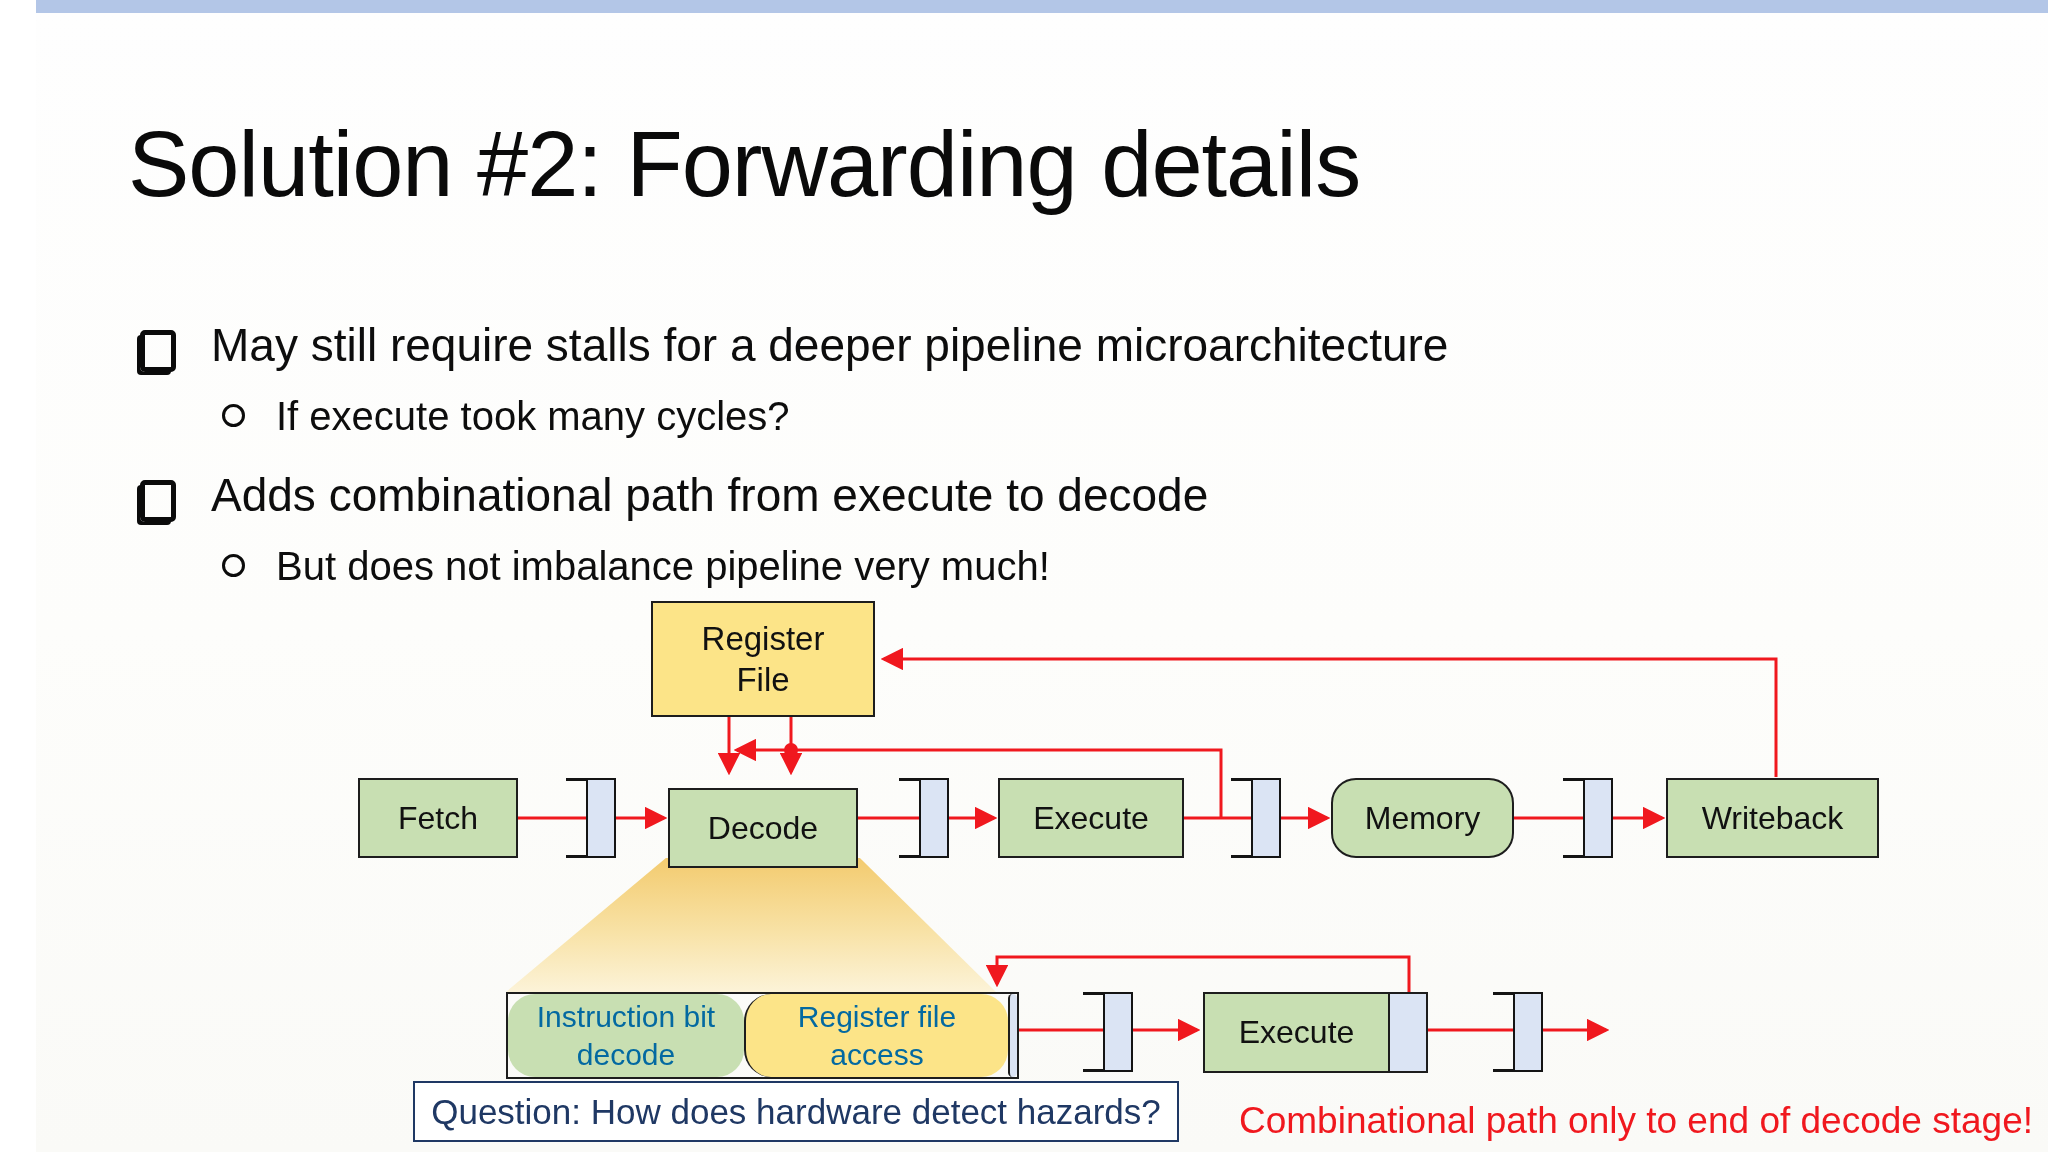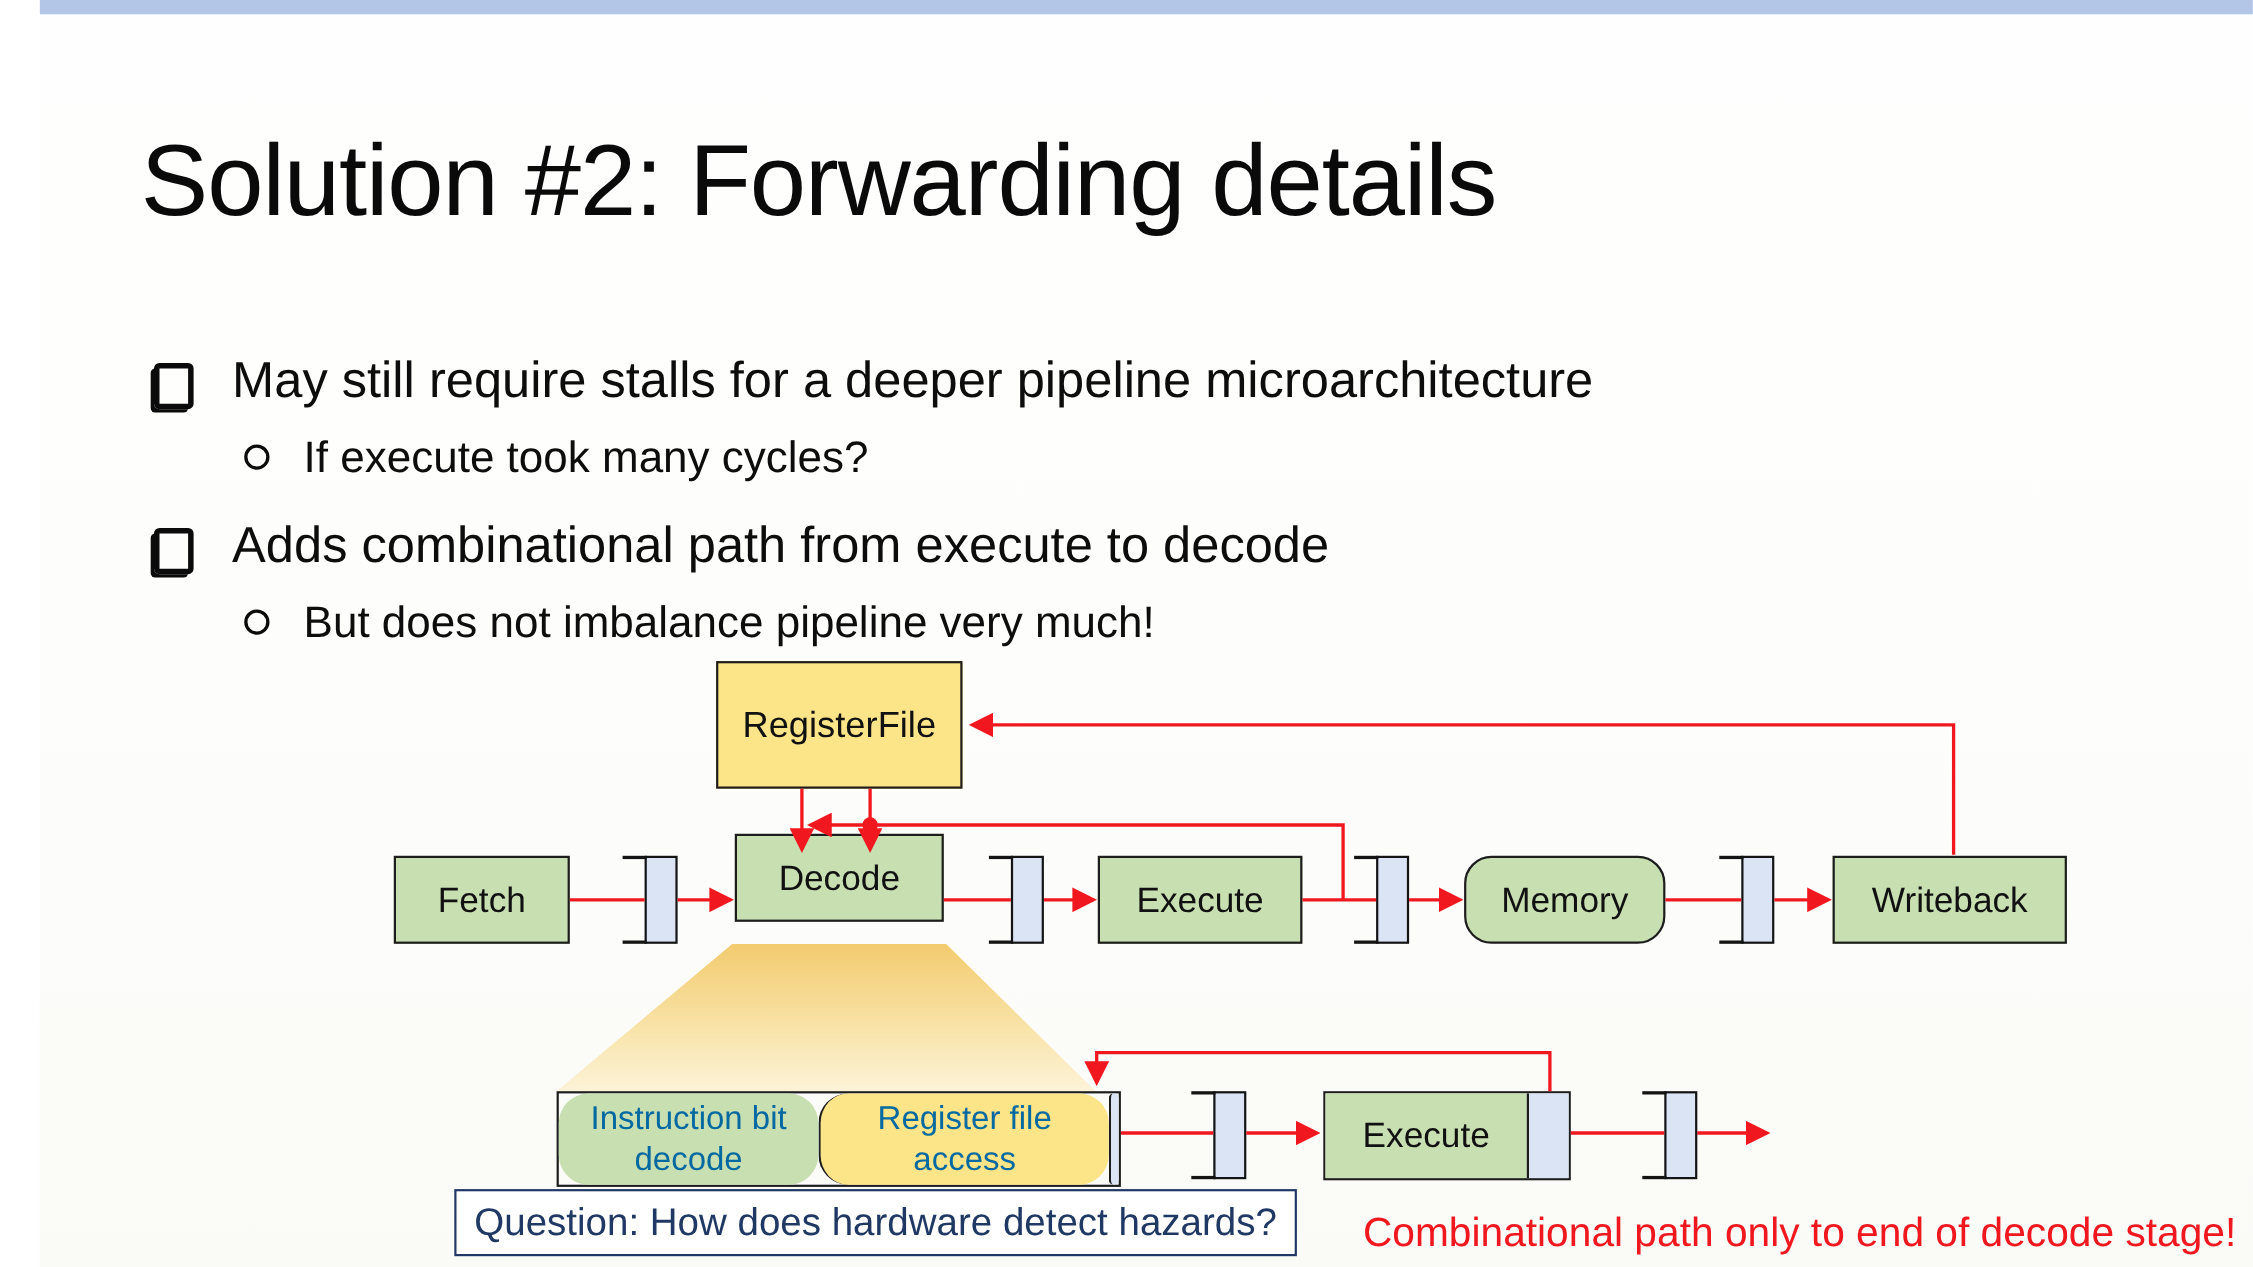--- a/index.html
+++ b/index.html
@@ -14,21 +14,21 @@
   .bullet-square{position:absolute;width:26px;height:32px;border:5px solid #0b0b0b;border-radius:5px;box-shadow:-4px 4px 0 -1px #0b0b0b;background:transparent;}
   .bullet-text{position:absolute;font-size:46px;line-height:1.2;white-space:nowrap;color:#0d0d0d;}
   .sub-circle{position:absolute;width:17px;height:17px;border:3px solid #0b0b0b;border-radius:50%;background:transparent;}
   .sub-text{position:absolute;font-size:40px;line-height:1.2;white-space:nowrap;color:#0d0d0d;}
 
   .box{position:absolute;box-sizing:border-box;border:2px solid #1d1d1d;display:flex;align-items:center;justify-content:center;font-size:32px;color:#111;}
   .green{background:#c8dfb2;}
   .yellow{background:#fce488;}
   .bluefill{background:#dbe4f4;}
 
-  .rf{flex-direction:row;line-height:1.25;font-size:33px;}
+  .rf{flex-direction:column;line-height:1.25;font-size:33px;}
 
   .reg{position:absolute;box-sizing:border-box;width:30px;height:80px;background:#dbe4f4;border:2px solid #141414;}
   .reg::before,.reg::after{content:"";position:absolute;left:-22px;width:22px;height:3px;background:#141414;}
   .reg::before{top:-2px;}
   .reg::after{bottom:-2px;}
 
   .cone{position:absolute;left:470px;top:858px;width:495px;height:134px;
     background:linear-gradient(180deg,#f3cb6f 0%,#f8e2a6 55%,#fcf3d8 100%);
     clip-path:polygon(32.3% 0,71.5% 0,99% 100%,0 100%);}
 
@@ -67,21 +67,21 @@
   <div class="cone"></div>
 
   <div class="box yellow rf" style="left:615px;top:601px;width:224px;height:116px;">
     <span>Register</span>
     <span>File</span>
   </div>
 
   <div class="box green" style="left:322px;top:778px;width:160px;height:80px;">
       <span>Fetch</span>
     </div>
-  <div class="box green" style="left:632px;top:758px;width:190px;height:80px;">
+  <div class="box green" style="left:632px;top:788px;width:190px;height:80px;">
       <span>Decode</span>
     </div>
   <div class="box green" style="left:962px;top:778px;width:186px;height:80px;">
       <span>Execute</span>
     </div>
   <div class="box green" style="left:1295px;top:778px;width:183px;height:80px;border-radius:25px;">
       <span>Memory</span>
     </div>
   <div class="box green" style="left:1630px;top:778px;width:213px;height:80px;">
       <span>Writeback</span>

